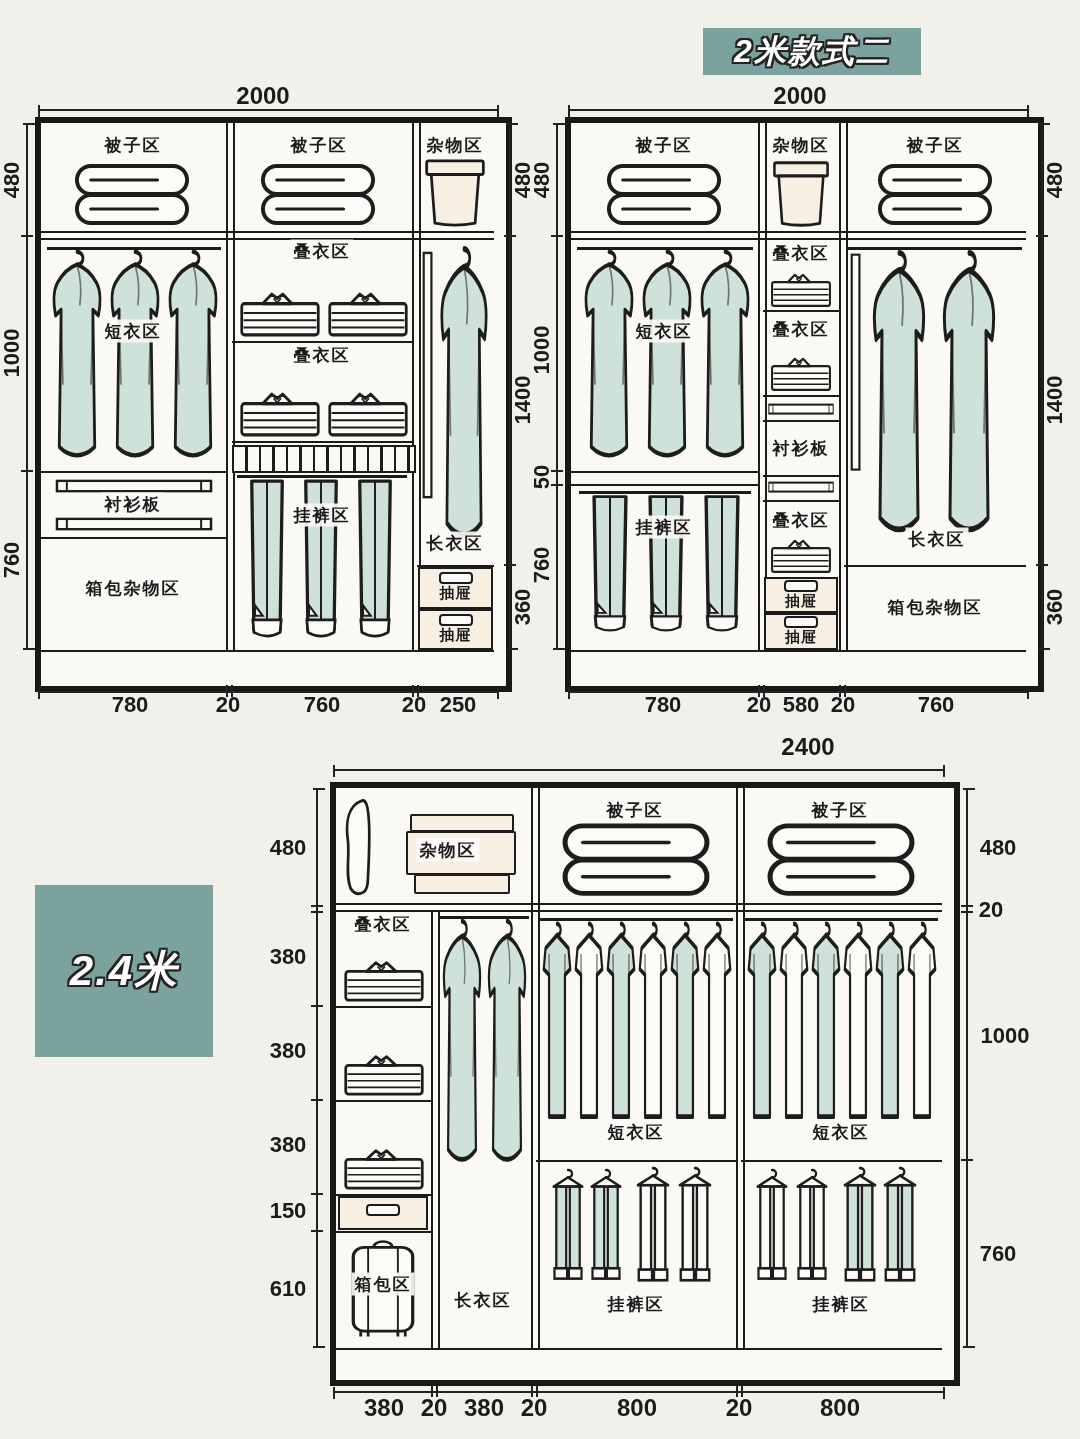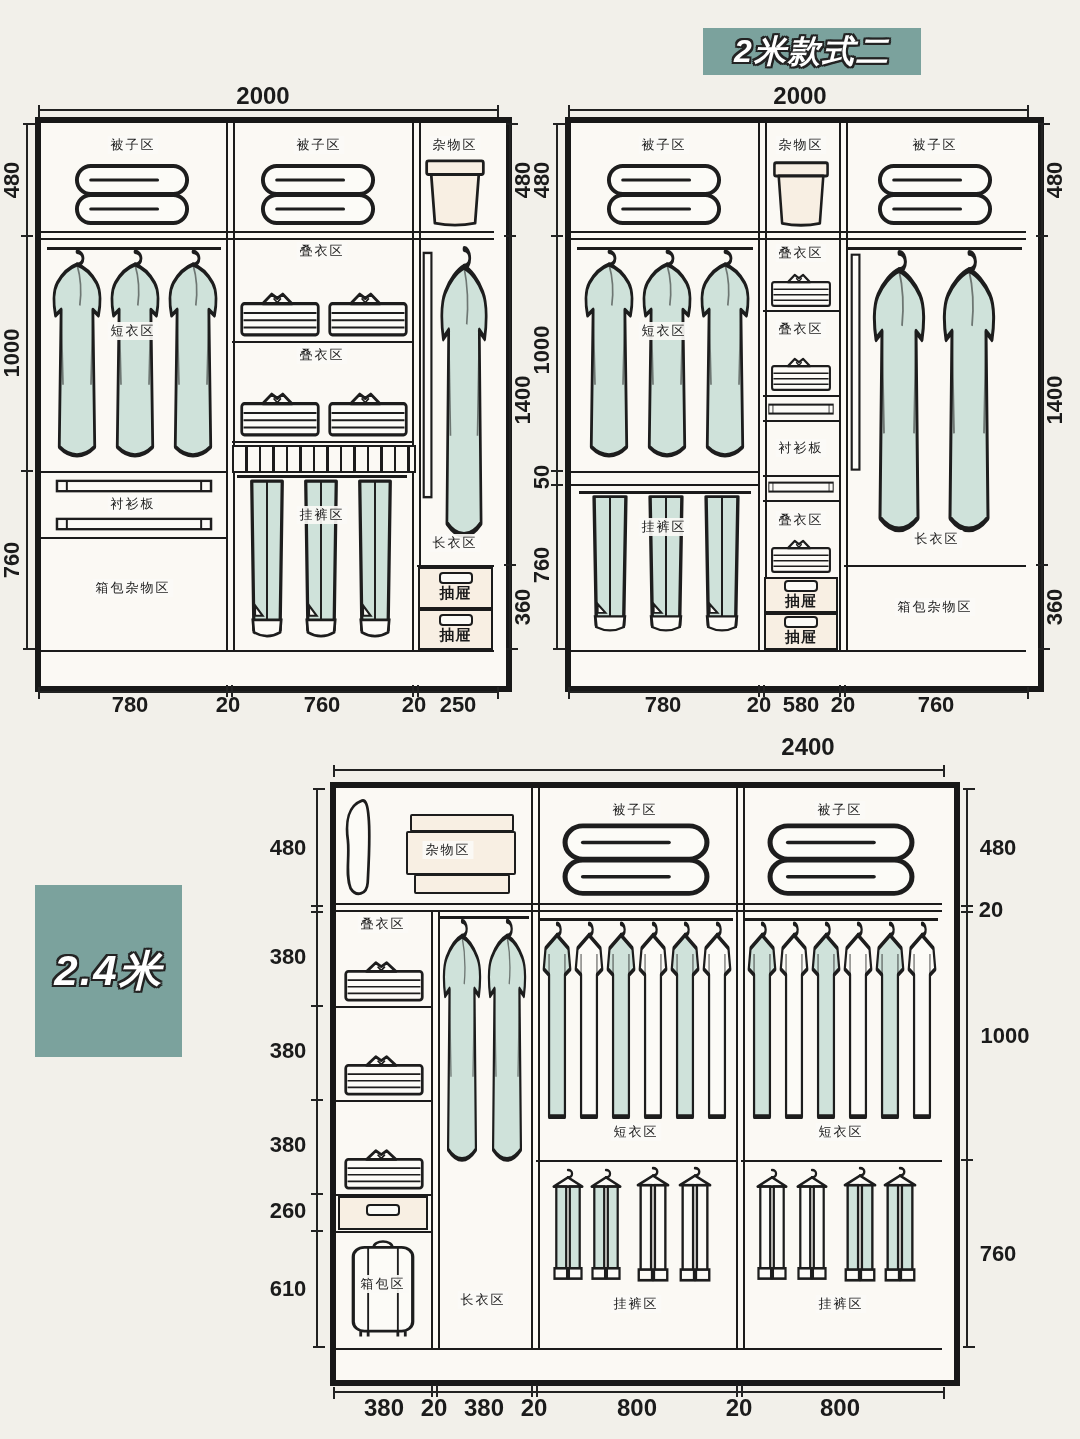--- a/index.html
+++ b/index.html
@@ -11,21 +11,21 @@
     text-shadow:-2px -2px 0 #232323,2px -2px 0 #232323,-2px 2px 0 #232323,2px 2px 0 #232323,
       0 -2px 0 #232323,0 2px 0 #232323,-2px 0 0 #232323,2px 0 0 #232323;}
   .badge.small{font-size:32px;}
   .badge.big{font-size:42px;flex-direction:column;line-height:1.55;}
   
   .frame{position:absolute;border:6px solid #181818;background:#fbf9f4;}
   .vdiv{position:absolute;width:5px;border-left:2.5px solid #1b1b1b;border-right:2.5px solid #1b1b1b;}
   .hdiv{position:absolute;height:5px;border-top:2.5px solid #1b1b1b;border-bottom:2.5px solid #1b1b1b;left:0;}
   .hline{position:absolute;height:0;border-top:2.5px solid #1b1b1b;}
   .rod{position:absolute;height:0;border-top:3px solid #1b1b1b;}
-  .zl{position:absolute;transform:translate(-50%,-50%);font-weight:400;font-size:13px;letter-spacing:2px;
+  .zl{position:absolute;transform:translate(-50%,-50%);font-weight:700;font-size:17px;letter-spacing:2px;
     background:rgba(251,250,246,.92);padding:0 3px;white-space:nowrap;z-index:6;}
   .ic{position:absolute;z-index:2;}
   .slats{position:absolute;border:2.5px solid #1b1b1b;
     background:repeating-linear-gradient(90deg,#fbf9f4 0 11px,#1b1b1b 11px 13.5px);}
   .drawer{position:absolute;background:#f8efe3;border:2.5px solid #1b1b1b;display:flex;flex-direction:column;align-items:center;z-index:3;}
   .dhandle{width:30px;height:8px;border:2px solid #1b1b1b;border-radius:4px;background:#fcfbf7;margin-top:3px;}
   .drawer .dl{font-size:15px;font-weight:700;letter-spacing:1px;}
   .drawerface{position:absolute;background:#f8efe3;border:2.5px solid #1b1b1b;z-index:3;}
   .crect{position:absolute;background:#f8efe3;border:2.5px solid #1d1d1d;border-radius:2px;z-index:2;}
   
@@ -337,21 +337,21 @@
   <div class="tkv" style="left:758px;top:685px;"></div>
   <div class="tkv" style="left:763px;top:685px;"></div>
   <div class="tkv" style="left:839px;top:685px;"></div>
   <div class="tkv" style="left:844px;top:685px;"></div>
   <div class="dim" style="left:663px;top:705px;">780</div>
   <div class="dim" style="left:759px;top:705px;">20</div>
   <div class="dim" style="left:801px;top:705px;">580</div>
   <div class="dim" style="left:843px;top:705px;">20</div>
   <div class="dim" style="left:936px;top:705px;">760</div>
 
-  <div class="badge big" style="left:35px;top:885px;width:147px;height:172px;">
+  <div class="badge big" style="left:35px;top:885px;width:178px;height:172px;">
     <span>2.4米</span>
   </div>
   <div class="dim big" style="left:808px;top:747px;">2400</div>
   <div class="dlh" style="left:333px;top:769px;width:612px;"></div>
 
   <div class="frame" style="left:330px;top:782px;width:618px;height:592px;">
     <div class="vdiv" style="left:195px;top:0;height:560px;"></div>
     <div class="vdiv" style="left:400px;top:0;height:560px;"></div>
     <div class="vdiv" style="left:95px;top:124px;height:436px;"></div>
     <div class="hdiv" style="top:115px;width:606px;"></div>
@@ -479,21 +479,21 @@
   <div class="tkh" style="left:311px;top:905px;"></div>
   <div class="tkh" style="left:311px;top:911px;"></div>
   <div class="tkh" style="left:311px;top:1005px;"></div>
   <div class="tkh" style="left:311px;top:1099px;"></div>
   <div class="tkh" style="left:311px;top:1193px;"></div>
   <div class="tkh" style="left:311px;top:1230px;"></div>
   <div class="dim" style="left:288px;top:848px;">480</div>
   <div class="dim" style="left:288px;top:957px;">380</div>
   <div class="dim" style="left:288px;top:1051px;">380</div>
   <div class="dim" style="left:288px;top:1145px;">380</div>
-  <div class="dim" style="left:288px;top:1211px;">260</div>
+  <div class="dim" style="left:288px;top:1211px;">150</div>
   <div class="dim" style="left:288px;top:1289px;">610</div>
   <div class="dlv" style="left:966px;top:788px;height:560px;"></div>
   <div class="tkh" style="left:961px;top:905px;"></div>
   <div class="tkh" style="left:961px;top:911px;"></div>
   <div class="tkh" style="left:961px;top:1159px;"></div>
   <div class="dim" style="left:998px;top:848px;">480</div>
   <div class="dim" style="left:991px;top:910px;">20</div>
   <div class="dim" style="left:1005px;top:1036px;">1000</div>
   <div class="dim" style="left:998px;top:1254px;">760</div>
   <div class="dlh" style="left:333px;top:1391px;width:612px;"></div>

